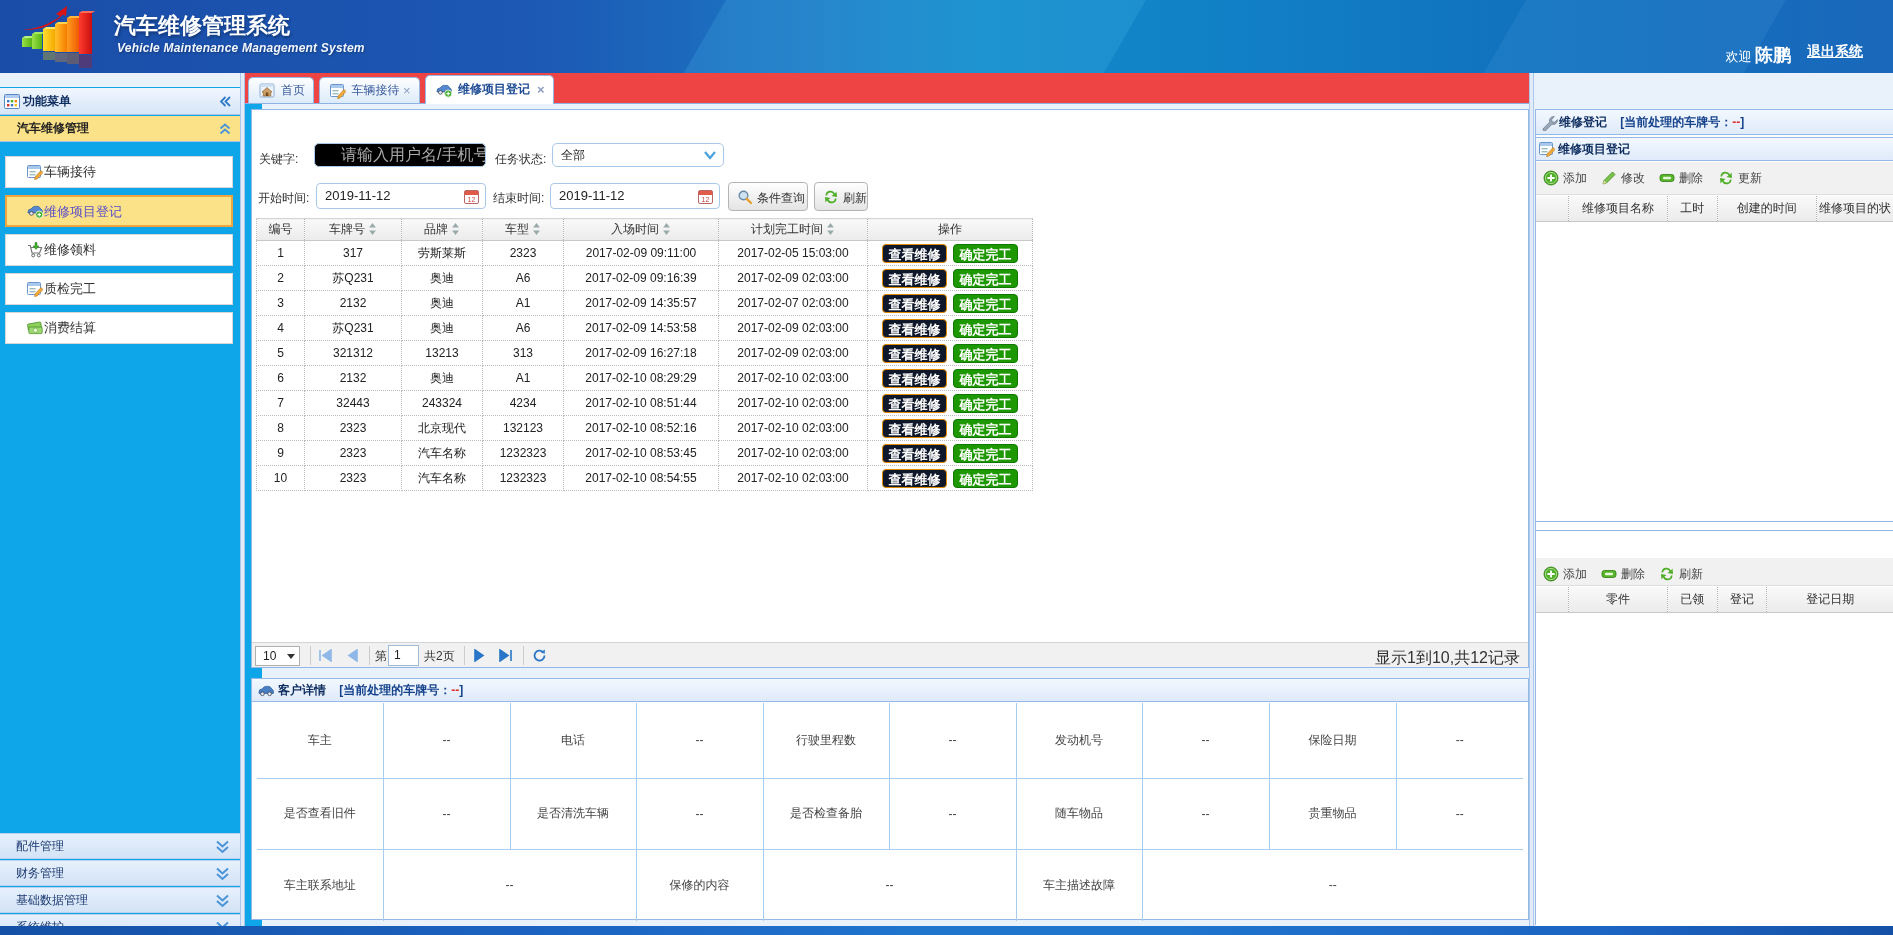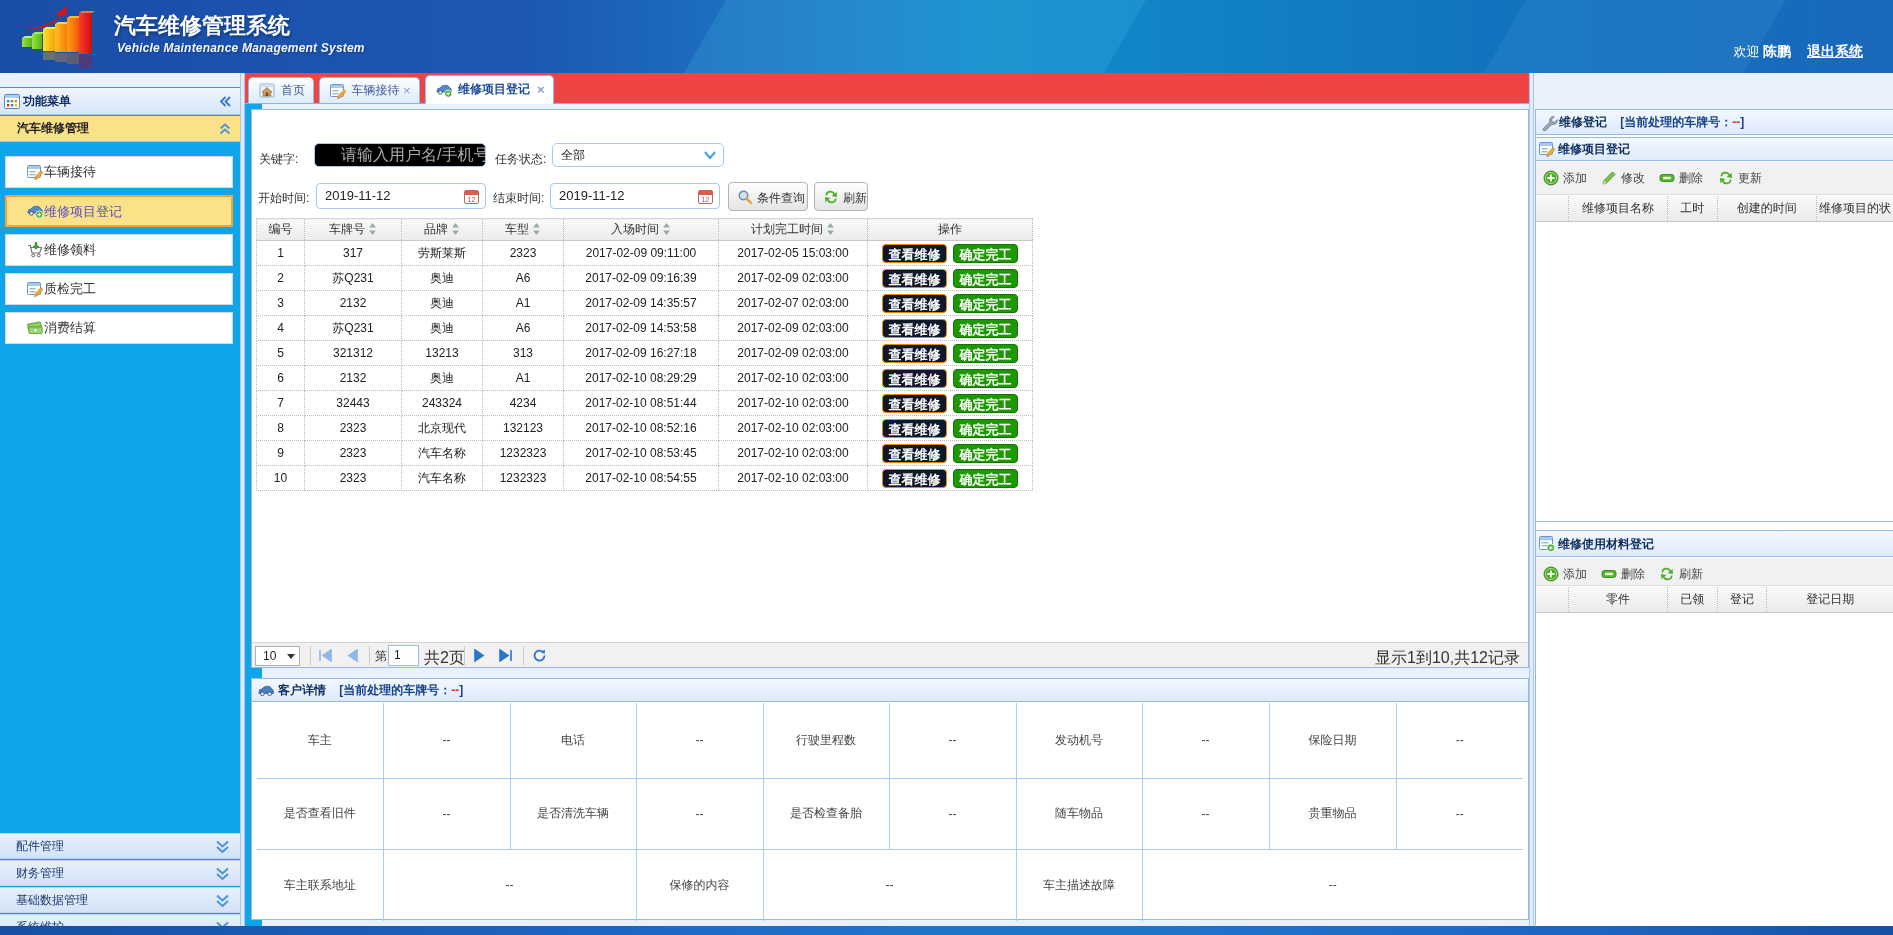--- a/index.html
+++ b/index.html
@@ -7,21 +7,21 @@
 #pg *{box-sizing:border-box}
 .abs{position:absolute}
 
 #hdr{position:absolute;left:0;top:0;width:1893px;height:73px;overflow:hidden;
  background:linear-gradient(90deg,#1a4da8 0%,#1c58b4 28%,#1b7ac6 44%,#128aca 52%,#1180c6 65%,#1172be 80%,#1a68bb 100%)}
 #hdr .streak1{position:absolute;left:700px;top:-20px;width:420px;height:130px;background:rgba(90,200,240,.18);transform:skewX(-30deg)}
 #hdr .streak2{position:absolute;left:1500px;top:-20px;width:260px;height:130px;background:rgba(120,200,245,.10);transform:skewX(-30deg)}
 #htitle{position:absolute;left:114px;top:11px;color:#fff;font-size:22px;font-weight:bold;letter-spacing:0px;text-shadow:1px 2px 3px rgba(0,0,0,.35)}
 #hsub{position:absolute;left:117px;top:41px;color:#f2f7ff;font-size:12px;font-style:italic;font-weight:bold;letter-spacing:.2px;text-shadow:1px 1px 2px rgba(0,0,0,.3)}
 #welcome{position:absolute;right:102px;top:43px;color:#fff;font-size:13px}
-#welcome b{font-size:14px}
+#welcome b{font-size:18px}
 #logout{position:absolute;right:30px;top:43px;color:#fff;font-size:14px;font-weight:bold;text-decoration:underline}
 
 #foot{position:absolute;left:0;top:926px;width:1893px;height:9px;
  background:linear-gradient(90deg,#1450a6 0%,#1c64c2 30%,#1f74cc 48%,#1f74cc 62%,#1c64c2 85%,#1450a6 100%)}
 
 #side{position:absolute;left:0;top:87px;width:262px;height:853px;background:#0ea5e9}
 #fmenu{position:absolute;left:0;top:1px;width:240px;height:27px;background:linear-gradient(#f0f6fe,#d7e6f8);border-bottom:1px solid #a8c5e8;color:#0e2d5f;font-size:12px;font-weight:bold;line-height:26px}
 #fmenu .t{position:absolute;left:23px;top:0}
 #accY{position:absolute;left:0;top:29px;width:240px;height:26px;background:#fbe187;border-bottom:1px solid #a8c2e4;color:#222;font-size:12px;font-weight:bold;line-height:25px}
 #accY .t{position:absolute;left:17px;top:0}
@@ -418,21 +418,21 @@
   <div class="psep" style="left:58px"></div>
   <svg class="abs" style="left:66px;top:6px" width="14" height="13">
           <path d="M2 1 V12 M13 1 L5 6.5 L13 12 Z" stroke="#8fb8e8" fill="#8fb8e8" stroke-width="1.6"></path>
         </svg>
   <svg class="abs" style="left:95px;top:6px" width="11" height="13">
           <path d="M10 1 L2 6.5 L10 12 Z" stroke="#8fb8e8" fill="#8fb8e8" stroke-width="1.6"></path>
         </svg>
   <div class="psep" style="left:117px"></div>
   <div class="abs" style="left:123px;top:5px;font-size:12px;color:#333">第</div>
   <div class="abs" style="left:136px;top:2px;width:31px;height:21px;border:1px solid #9ebbd8;background:#fff;font-size:12px;color:#222;line-height:19px;padding-left:5px">1</div>
-  <div class="abs" style="left:172px;top:5px;font-size:16px;color:#333">共2页</div>
+  <div class="abs" style="left:172px;top:5px;font-size:12px;color:#333">共2页</div>
   <div class="psep" style="left:212px"></div>
   <svg class="abs" style="left:222px;top:6px" width="11" height="13">
           <path d="M1 1 L9 6.5 L1 12 Z" stroke="#2a76c8" fill="#2a76c8" stroke-width="1.6"></path>
         </svg>
   <svg class="abs" style="left:247px;top:6px" width="14" height="13">
           <path d="M1 1 L9 6.5 L1 12 Z M12 1 V12" stroke="#2a76c8" fill="#2a76c8" stroke-width="1.6"></path>
         </svg>
   <div class="psep" style="left:271px"></div>
   <svg class="abs" style="left:279px;top:5px" width="15" height="15">
           <path d="M12.2 4.2 A5 5 0 1 0 13.5 7.5" stroke="#2a76c8" stroke-width="1.8" fill="none"></path>
@@ -551,31 +551,20 @@
               <td></td>
               <td>维修项目名称</td>
               <td>工时</td>
               <td>创建的时间</td>
               <td>维修项目的状</td>
             </tr>
   </tbody>
         </table>
  </div>
  <div class="panel" style="left:0px;top:420px;width:358px;height:396px;border-left:none;border-right:none;border-bottom:none">
-  <div class="phdr" style="height:26px;line-height:26px">
-   <svg class="ic" style="left:3px;top:5px" viewBox="0 0 16 16">
-            <rect x="0.5" y="0.5" width="13" height="13" rx="1" fill="#fff" stroke="#6a96cc"></rect>
-            <rect x="1" y="1" width="12" height="3.4" fill="#a8c8ec"></rect>
-            <rect x="2.5" y="6" width="7" height="1.4" fill="#9bb"></rect>
-            <rect x="2.5" y="9" width="7" height="1.4" fill="#9bb"></rect>
-            <circle cx="11.8" cy="11.8" r="3.8" fill="#3fae2a" stroke="#fff" stroke-width=".8"></circle>
-            <path d="M11.8 9.9 V13.7 M9.9 11.8 H13.7" stroke="#fff" stroke-width="1.2"></path>
-          </svg>
-   <span class="t" style="left:22px">维修使用材料登记</span>
-  </div>
   <div class="tbar" style="top:27px;height:28px">
    <span class="titem"><svg class="tic" viewBox="0 0 16 16">
               <circle cx="8" cy="8" r="7" fill="#4fae28" stroke="#2d7a10" stroke-width=".8"></circle>
               <circle cx="8" cy="8" r="5.6" fill="none" stroke="#a8dc88" stroke-width="1"></circle>
               <path d="M8 4.4 V11.6 M4.4 8 H11.6" stroke="#fff" stroke-width="1.8"></path>
             </svg>添加</span>
    <span class="titem" style="left:65px"><svg class="tic" viewBox="0 0 16 16">
               <rect x="1" y="4.5" width="14" height="7" rx="2.4" fill="#57b52a" stroke="#2d7a10" stroke-width=".8"></rect>
               <rect x="4" y="6.8" width="8" height="2.4" rx="1" fill="#e8f6dc"></rect>
             </svg>删除</span>

